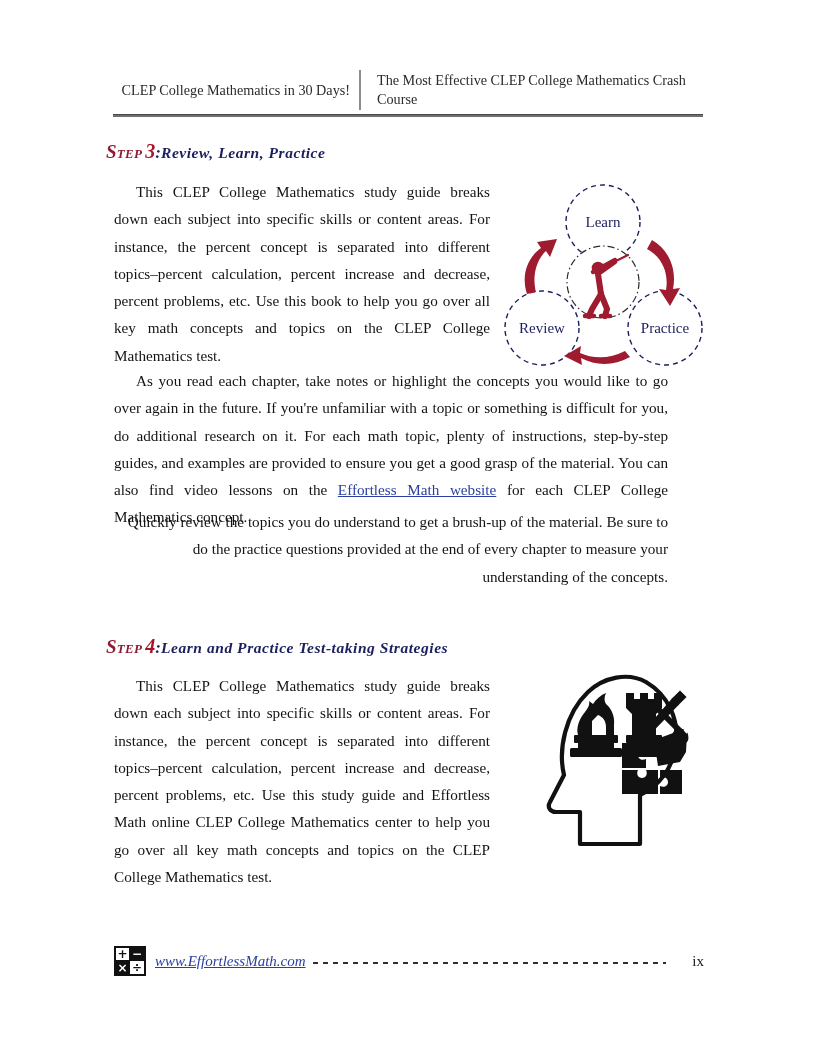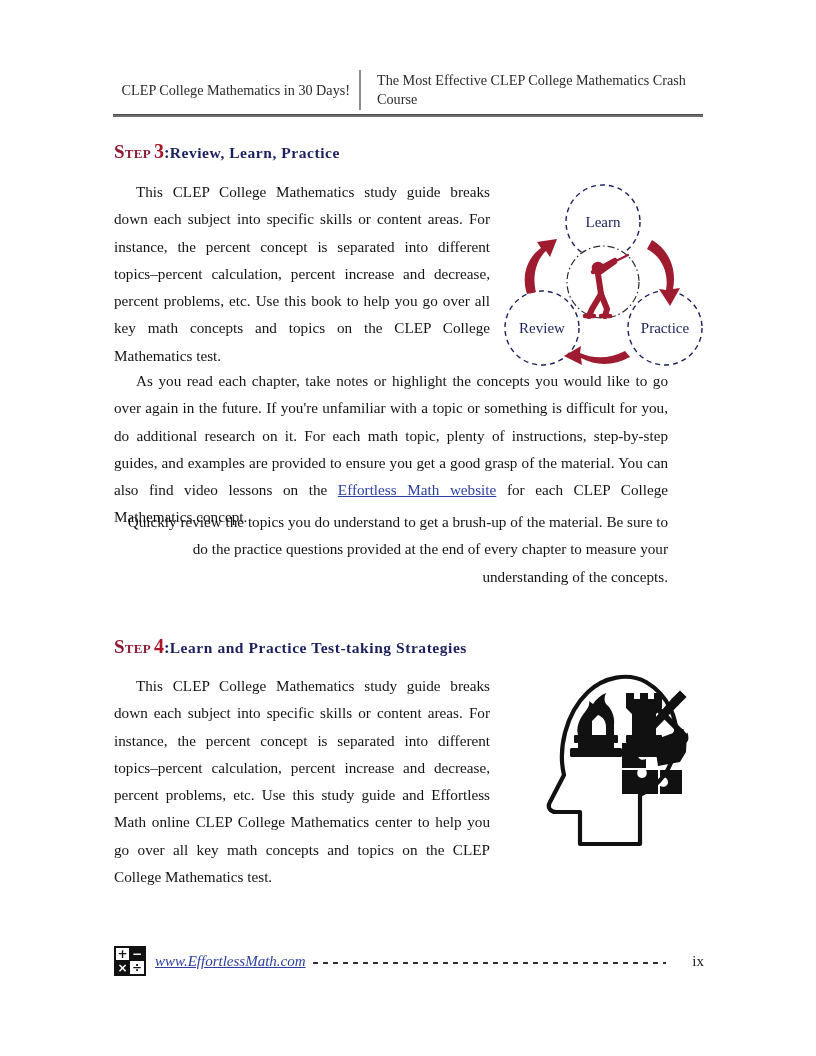--- a/index.html
+++ b/index.html
@@ -63,23 +63,24 @@
     width: 590px;
     height: 3px;
     background: #6f6f6f;
     border-top: 1px solid #4a4a4a;
     box-sizing: border-box;
   }
 
   
   .step-heading {
     position: absolute;
-    left: 114px;
+    left: 106px;
     font-family: "Liberation Serif", "DejaVu Serif", serif;
     white-space: nowrap;
+    font-style: italic;
   }
   .step-word {
     color: #8c1b33;
     font-variant: small-caps;
     font-weight: bold;
     font-size: 19px;
     letter-spacing: 0.3px;
   }
   .step-num {
     color: #a81528;

